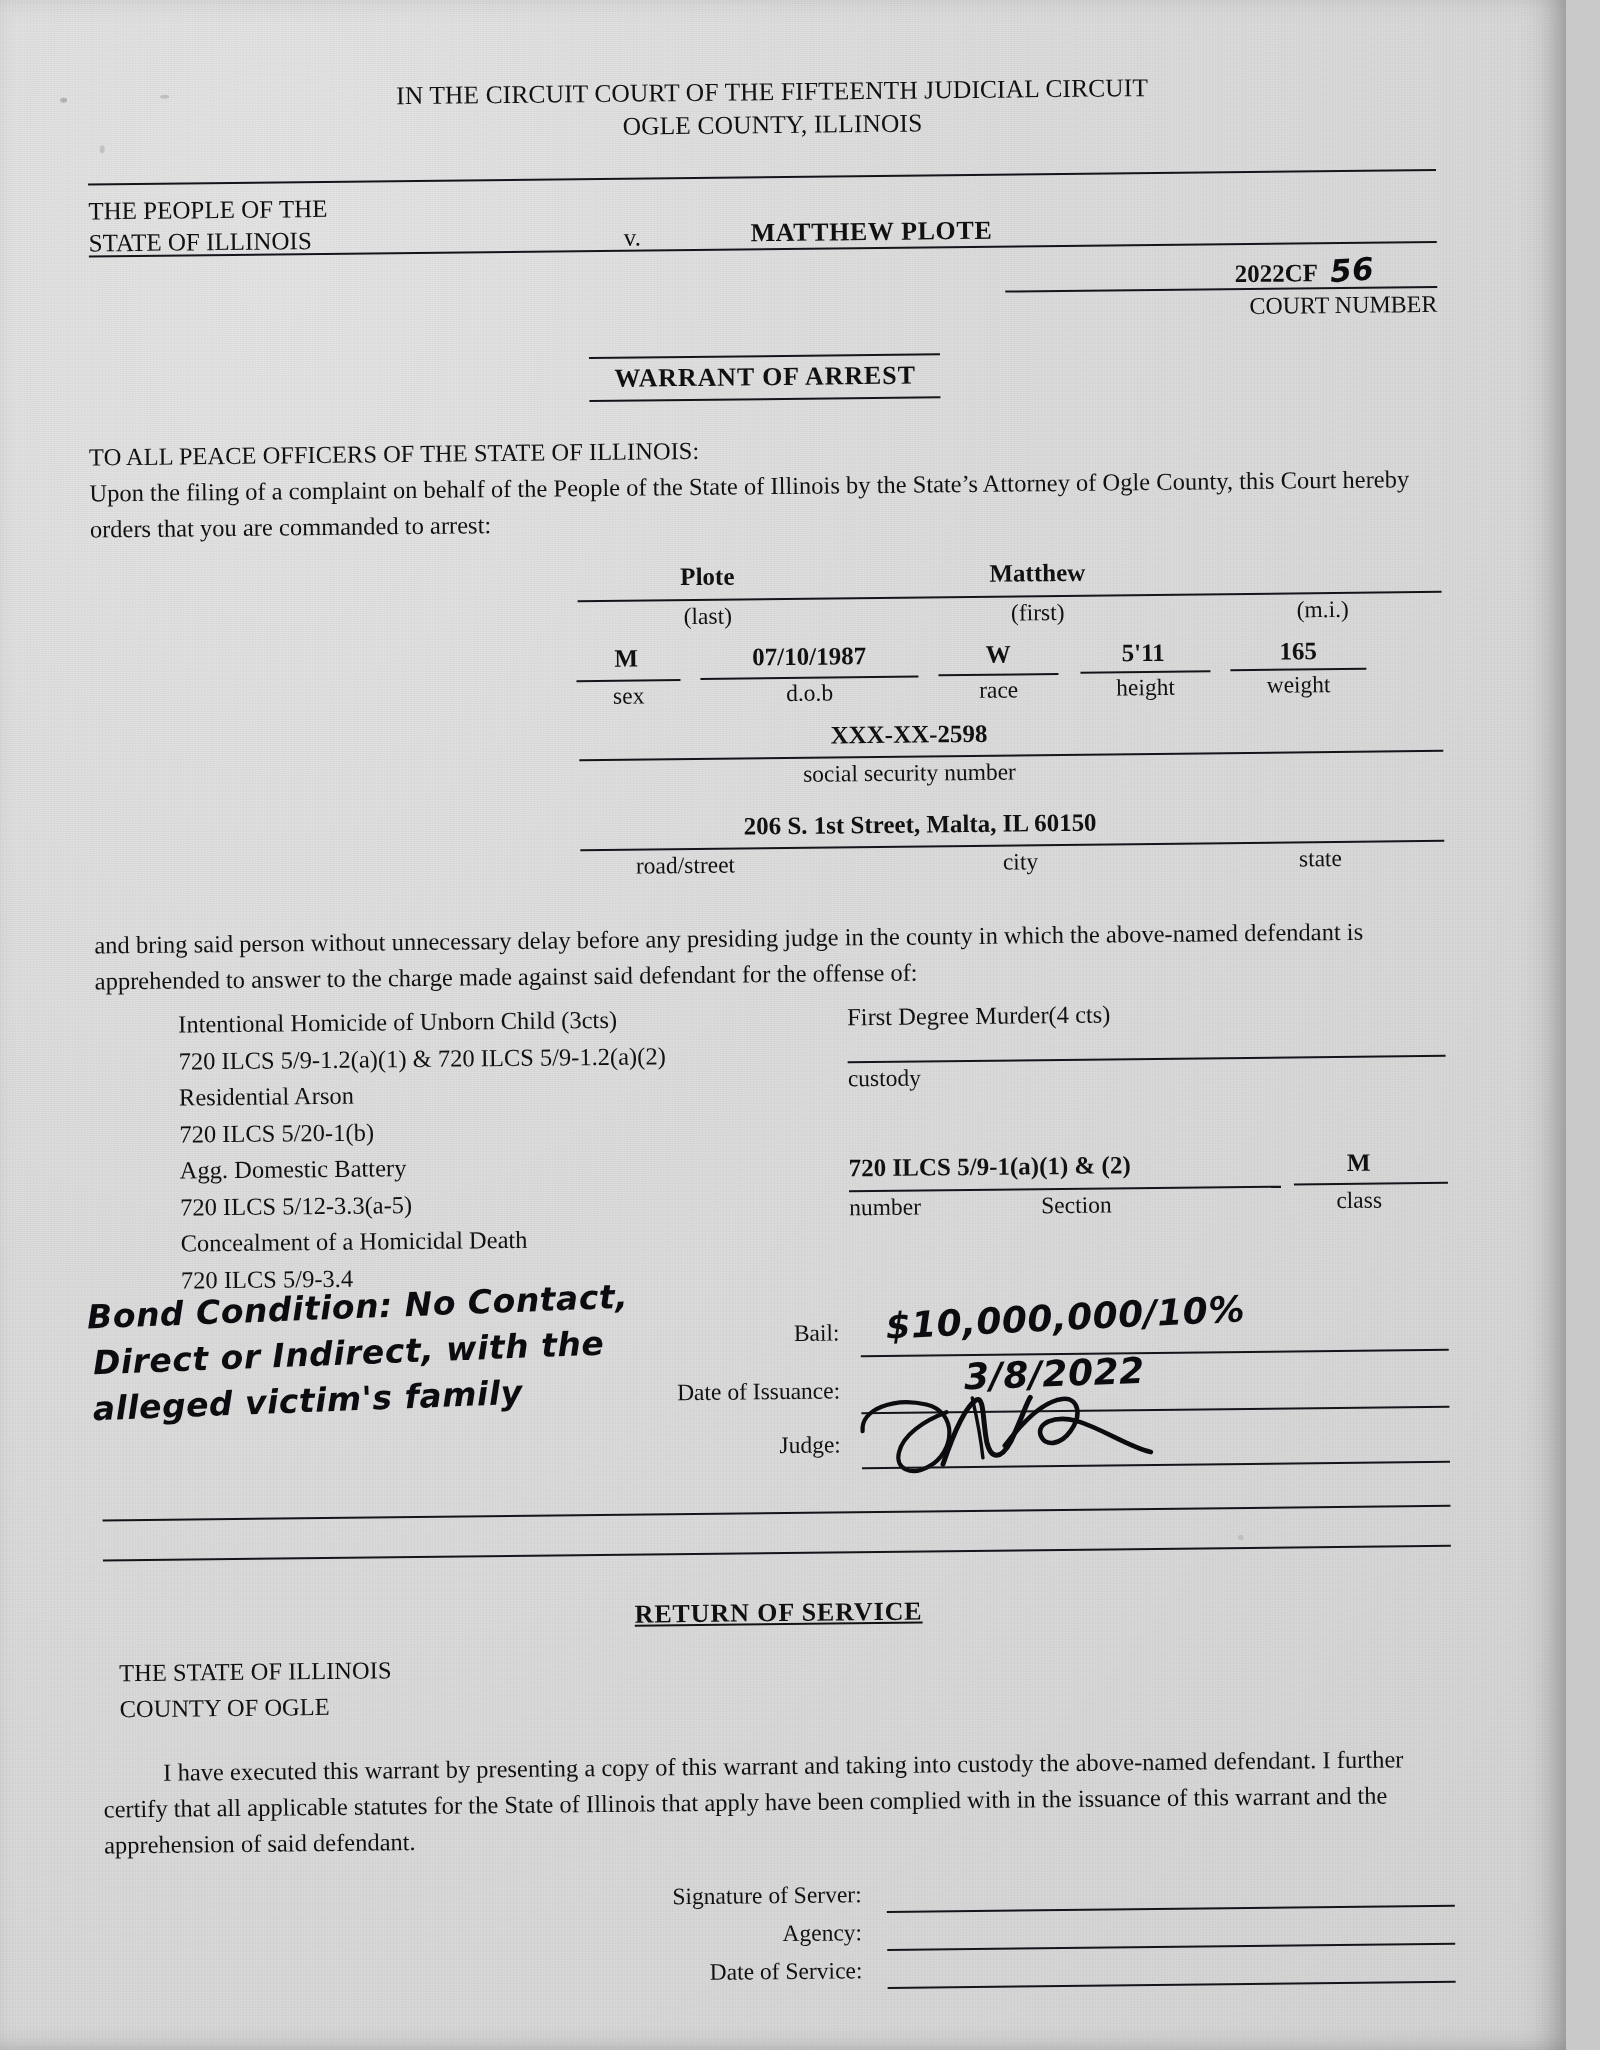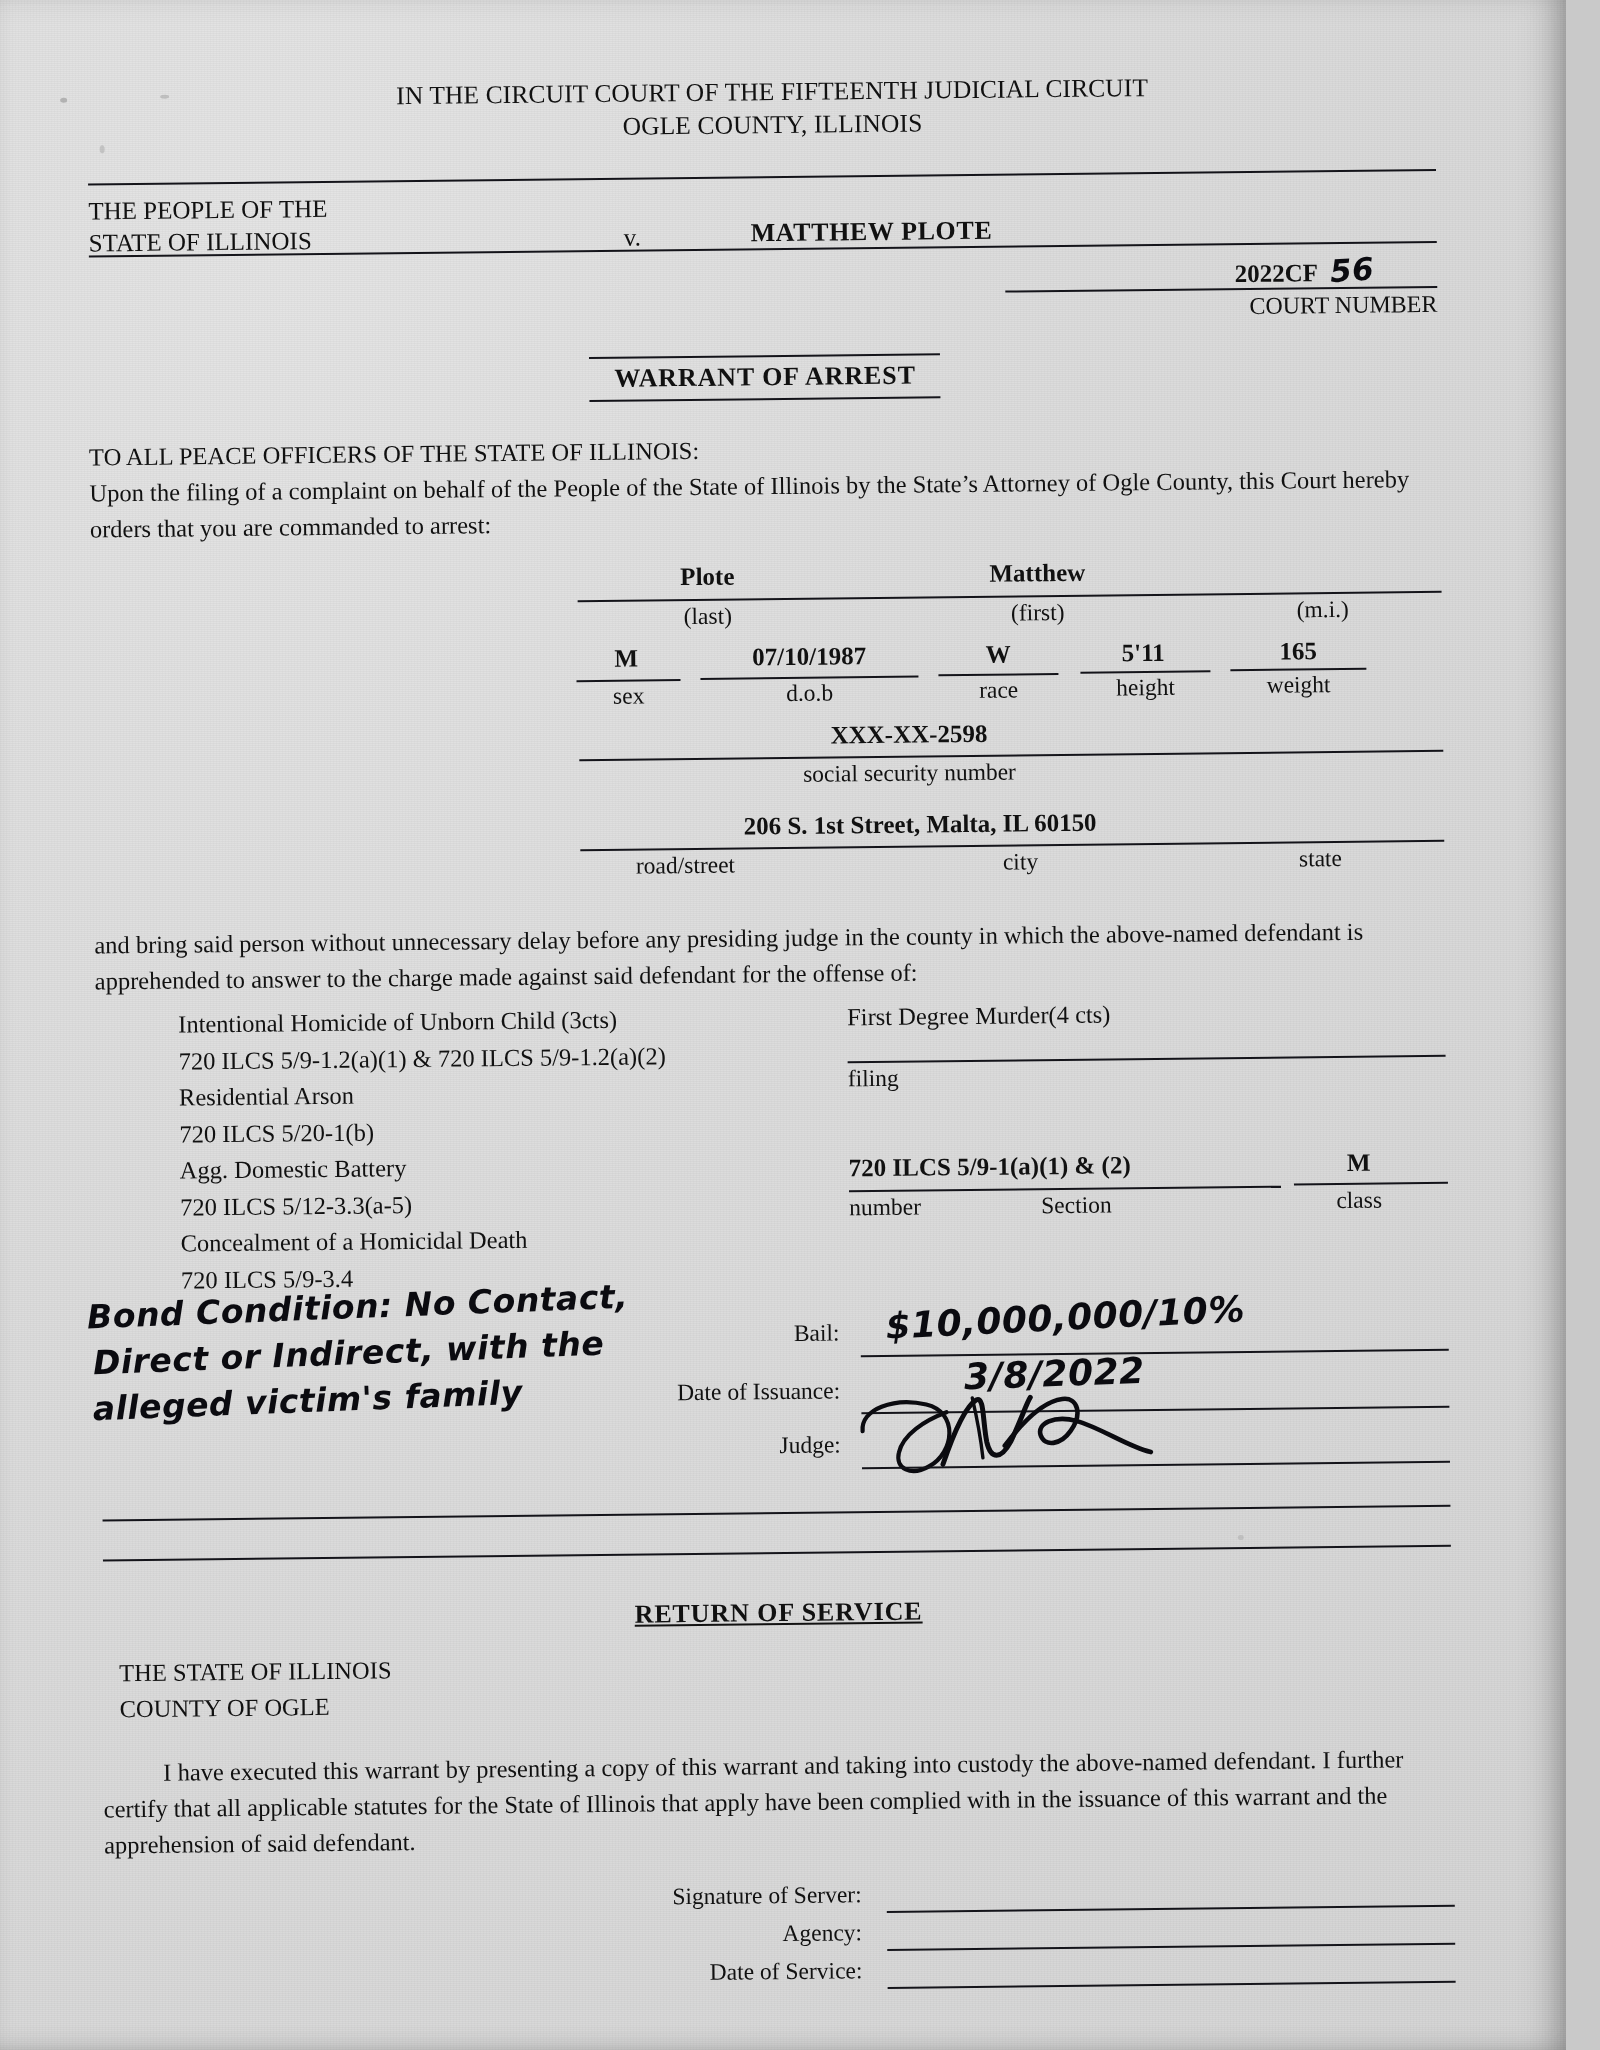--- a/index.html
+++ b/index.html
@@ -149,21 +149,21 @@
     <div>Residential Arson</div>
     <div>720 ILCS 5/20-1(b)</div>
     <div>Agg. Domestic Battery</div>
     <div>720 ILCS 5/12-3.3(a-5)</div>
     <div>Concealment of a Homicidal Death</div>
     <div>720 ILCS 5/9-3.4</div>
   </div>
 
   <div class="abs t-charge" style="left:845px;top:1000px;">First Degree Murder(4 cts)</div>
   <div class="rule" style="left:845px;top:1062px;width:598px;"></div>
-  <div class="abs t-fieldlbl" style="left:845px;top:1066px;">filing</div>
+  <div class="abs t-fieldlbl" style="left:845px;top:1066px;">custody</div>
 
   <div class="abs t-fieldval" style="left:845px;top:1155px;">720 ILCS 5/9-1(a)(1) &amp; (2)</div>
   <div class="abs t-fieldval ctr" style="left:1310px;top:1155px;width:90px;">M</div>
   <div class="rule" style="left:845px;top:1191px;width:432px;"></div>
   <div class="rule" style="left:1290px;top:1189px;width:154px;"></div>
   <div class="abs t-fieldlbl" style="left:845px;top:1195px;">number</div>
   <div class="abs t-fieldlbl" style="left:1037px;top:1195px;">Section</div>
   <div class="abs t-fieldlbl ctr" style="left:1300px;top:1193px;width:110px;">class</div>
 
   <div class="abs hand hw-note" style="left:83px;top:1278px;width:640px;">

